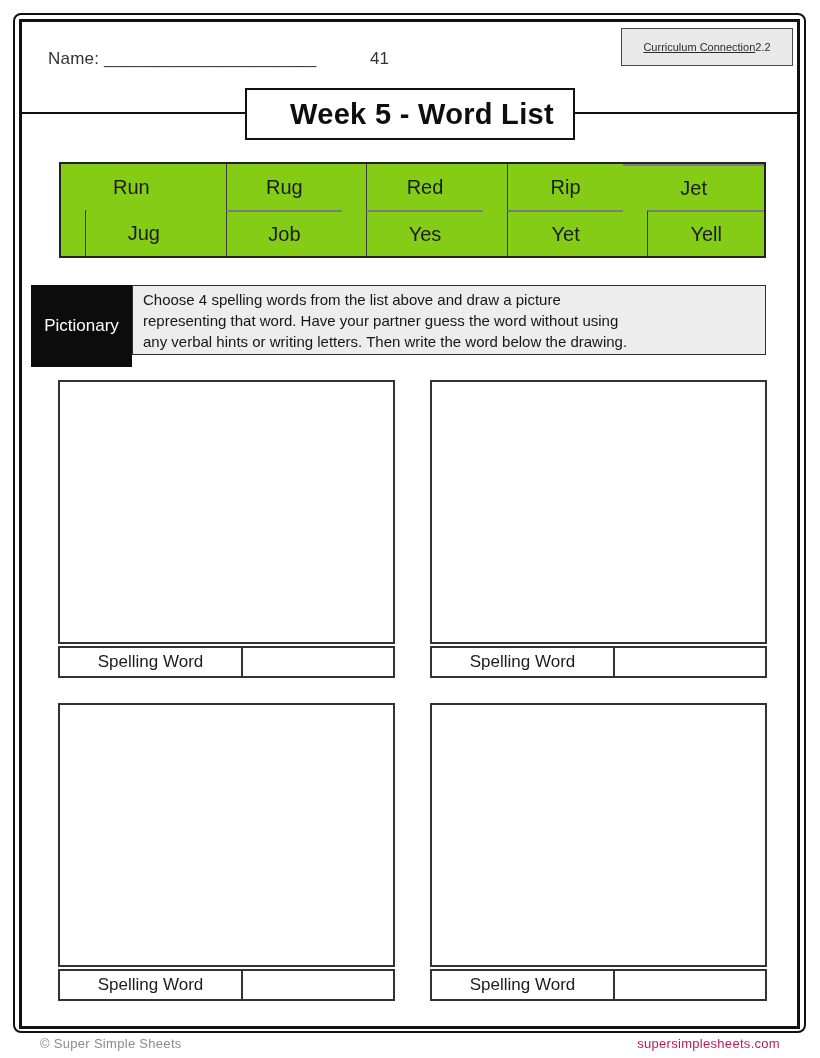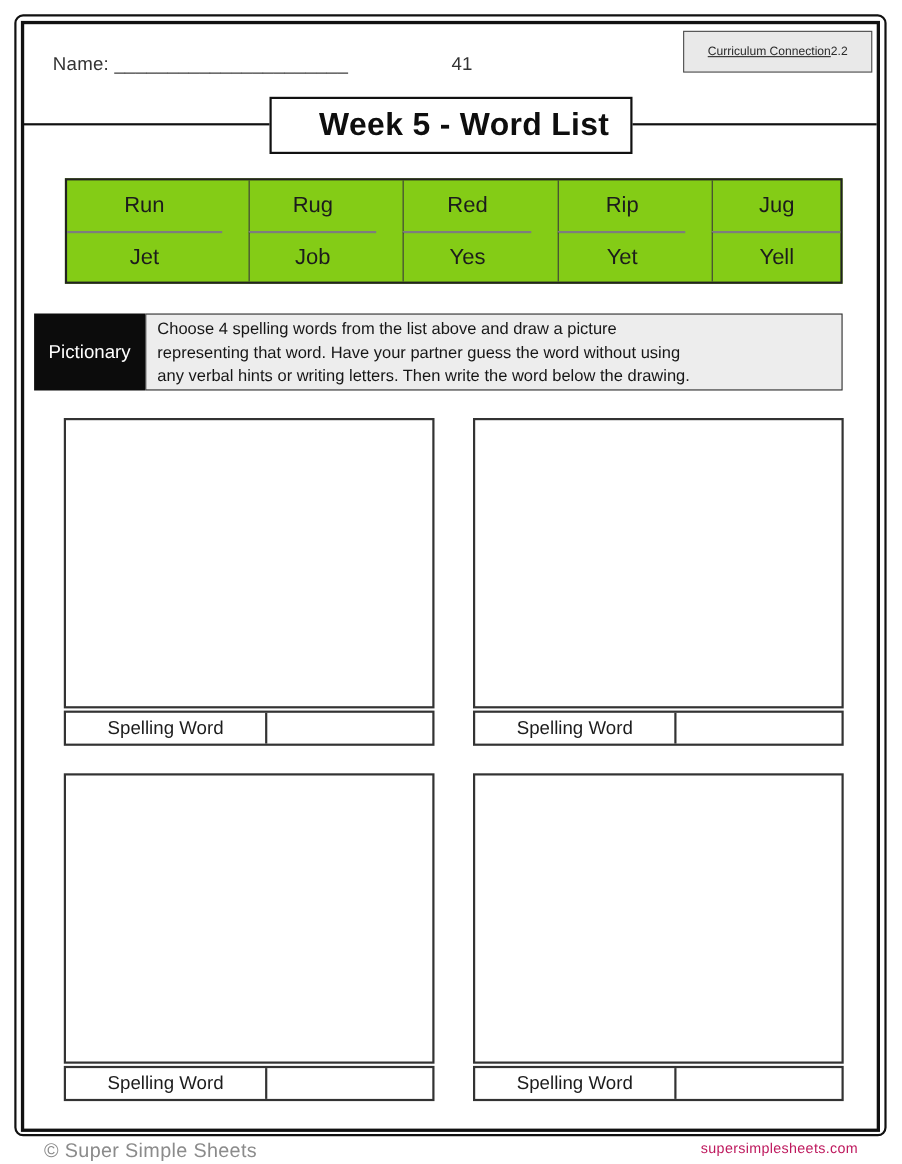--- a/index.html
+++ b/index.html
@@ -37,23 +37,23 @@
     position: absolute;
     left: 48px; top: 49px;
     font-size: 17px;
     color: #333;
     letter-spacing: 0.2px;
     white-space: nowrap;
   }
   .name-blank { color: #333; }
   .page-number {
     position: absolute;
-    left: 380px; top: 49px;
+    left: 370px; top: 49px;
     width: 80px;
-    text-align: center;
+    text-align: left;
     font-size: 17px;
     color: #333;
   }
   .curriculum-box {
     position: absolute;
     left: 621px; top: 28px;
     width: 172px; height: 38px;
     background: #e9e9e9;
     border: 1px solid #4a4a4a;
     box-sizing: border-box;
@@ -107,21 +107,21 @@
     justify-content: center;
     font-size: 20px;
     color: #1c1c1c;
   }
   .word-cell.not-first-col { border-left: 1.5px solid #3a3a3a; margin-left: 24px; }
   .word-cell.second-row { border-top: 2px solid #7d7d7d; }
   
   .pictionary-tab {
     position: absolute;
     left: 31px; top: 285px;
-    width: 101px; height: 70px;
+    width: 101px; height: 82px;
     background: #0c0c0c;
     color: #ffffff;
     display: flex;
     align-items: center;
     justify-content: center;
     font-size: 17px;
   }
   .instruction-box {
     position: absolute;
     left: 132px; top: 285px;
@@ -170,21 +170,21 @@
     justify-content: center;
     font-size: 17px;
     color: #1c1c1c;
     text-align: center;
   }
   .answer-cell { flex: 1; }
   
   .footer-left {
     position: absolute;
     left: 40px; top: 1036px;
-    font-size: 18px;
+    font-size: 13px;
     color: #8b8b8b;
     letter-spacing: 0.3px;
   }
   .footer-right {
     position: absolute;
     right: 40px; top: 1036px;
     font-size: 13px;
     color: #be185d;
     letter-spacing: 0.3px;
   }
@@ -208,22 +208,22 @@
   </div>
 
   <div class="header-divider"></div>
   <div class="title-box">Week 5 - Word List</div>
 
   <div class="word-table">
     <div class="word-cell">Run</div>
     <div class="word-cell not-first-col">Rug</div>
     <div class="word-cell not-first-col">Red</div>
     <div class="word-cell not-first-col">Rip</div>
+    <div class="word-cell second-row">Jet</div>
     <div class="word-cell not-first-col">Jug</div>
-    <div class="word-cell second-row">Jet</div>
     <div class="word-cell second-row not-first-col">Job</div>
     <div class="word-cell second-row not-first-col">Yes</div>
     <div class="word-cell second-row not-first-col">Yet</div>
     <div class="word-cell second-row not-first-col">Yell</div>
   </div>
 
   <div class="pictionary-tab">Pictionary</div>
   <div class="instruction-box">
     <span>Choose 4 spelling words from the list above and draw a picture</span>
     <span>representing that word. Have your partner guess the word without using</span>

